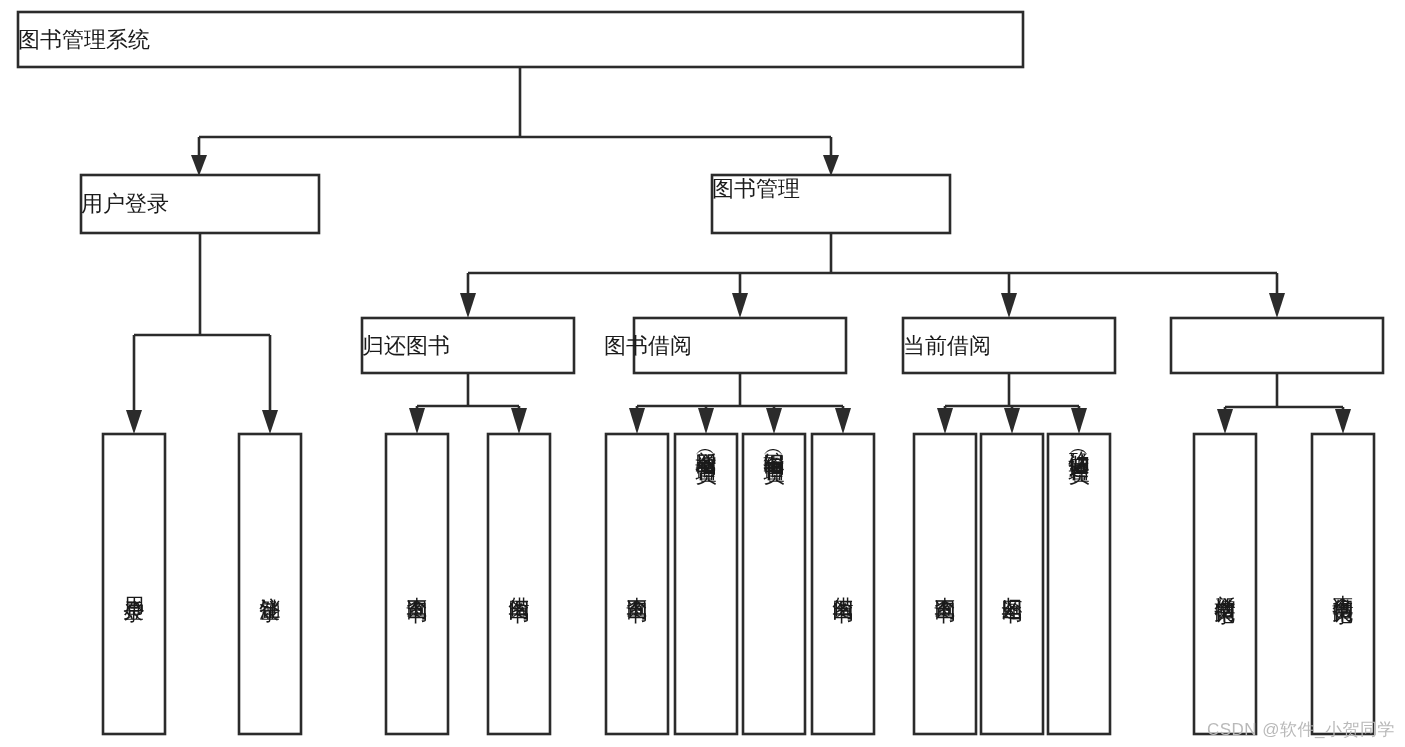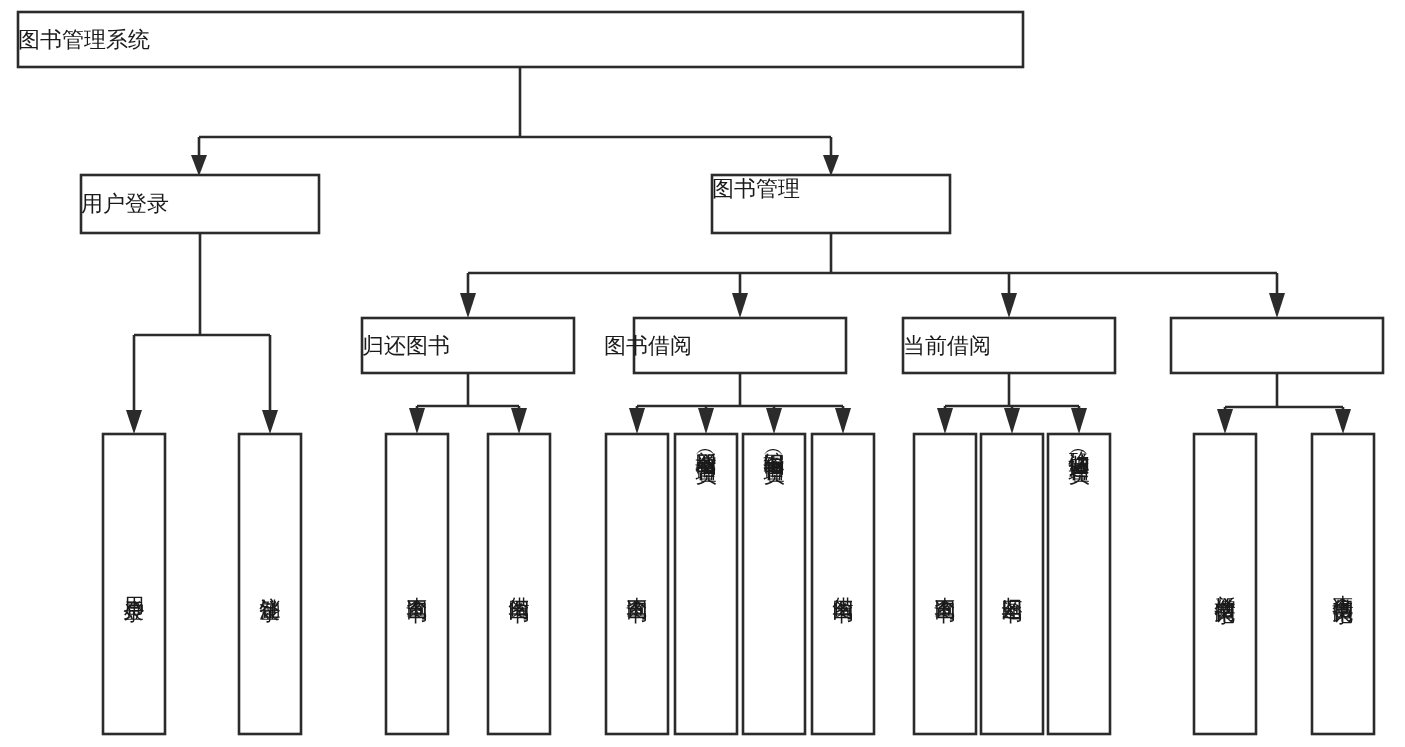--- a/index.html
+++ b/index.html
@@ -250,14 +250,15 @@
     <span class="vlabel-text">确认归还（管理员）</span>
   </div>
 
   <div class="vlabel-wrap" style="left:1194px; top:434px; width:62px; height:300px;">
     <span class="vlabel-text">新增借阅记录</span>
   </div>
   <div class="vlabel-wrap" style="left:1312px; top:434px; width:62px; height:300px;">
     <span class="vlabel-text">查询借阅记录</span>
   </div>
 
+  <div id="watermark">CSDN @软件_小贺同学</div>
 
 </div>
 
 </body></html>

